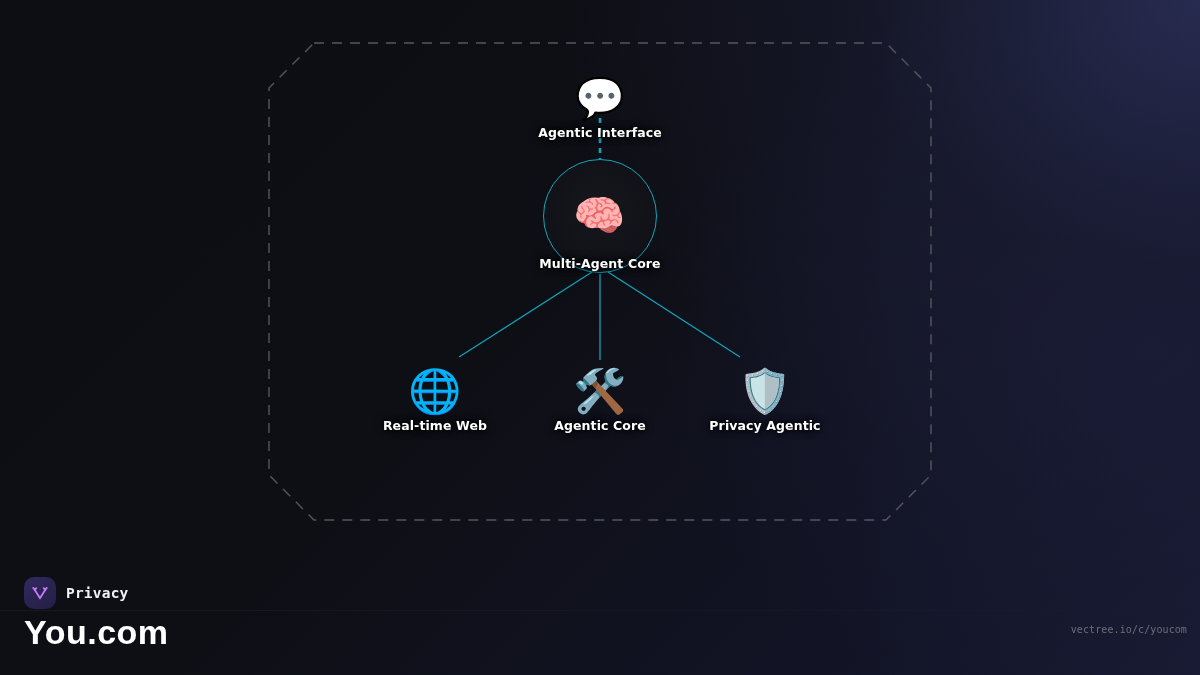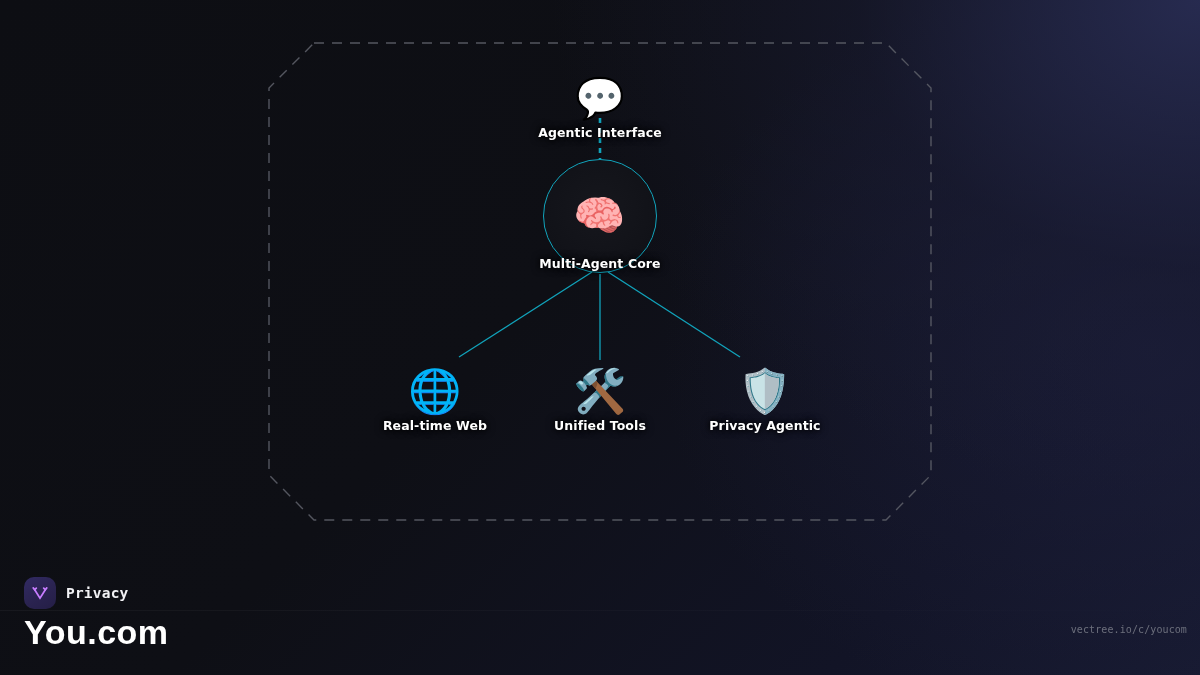--- a/index.html
+++ b/index.html
@@ -177,21 +177,21 @@
     <span class="node-label">Multi-Agent Core</span>
   </div>
 
   <div class="node leaf" id="node-web">
     <span class="node-icon">🌐</span>
     <span class="node-label">Real-time Web</span>
   </div>
 
   <div class="node leaf" id="node-tools">
     <span class="node-icon">🛠️</span>
-    <span class="node-label">Unified Tools</span>
+    <span class="node-label">Agentic Core</span>
   </div>
 
   <div class="node leaf" id="node-privacy">
     <span class="node-icon">🛡️</span>
     <span class="node-label">Privacy Agentic</span>
   </div>
 
   <div class="footer-divider"></div>
 
   <div class="brand">

